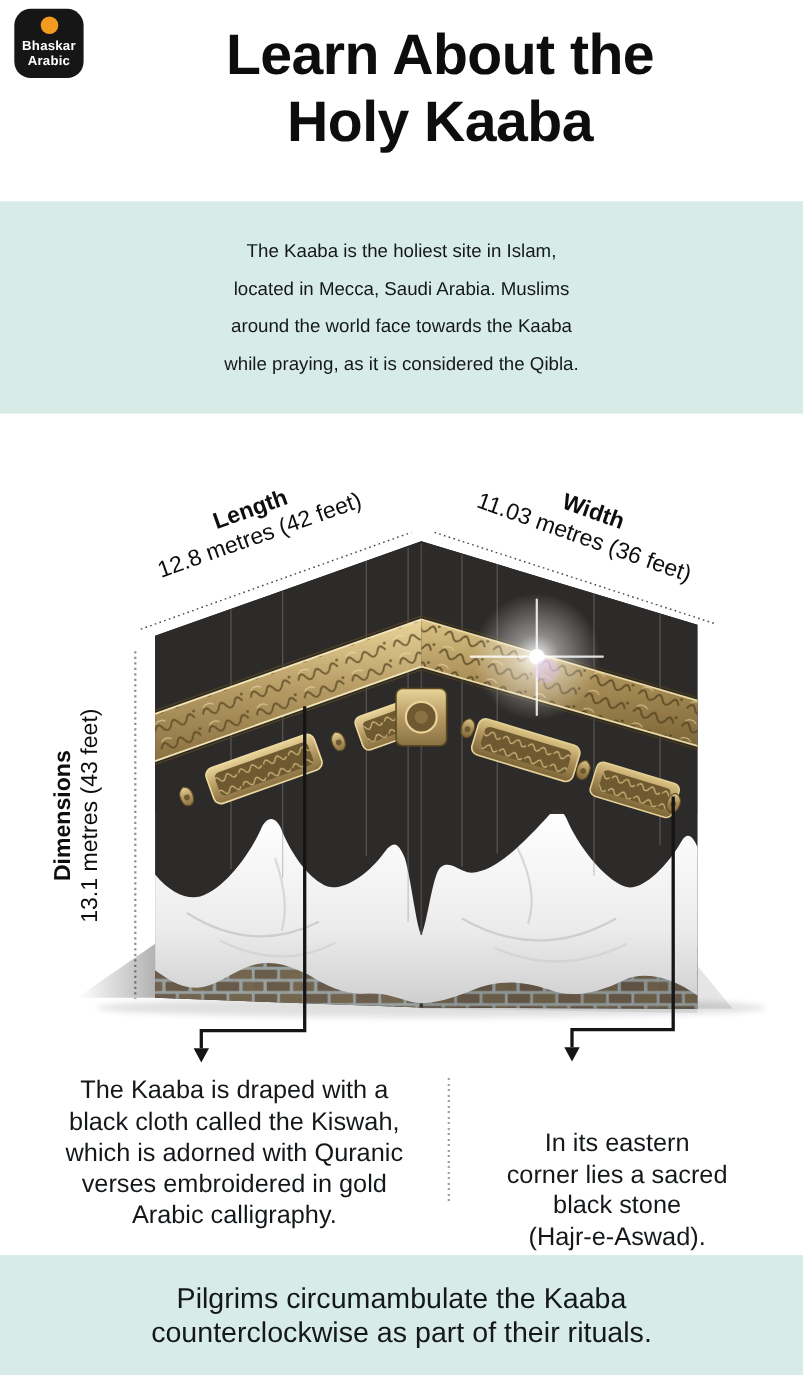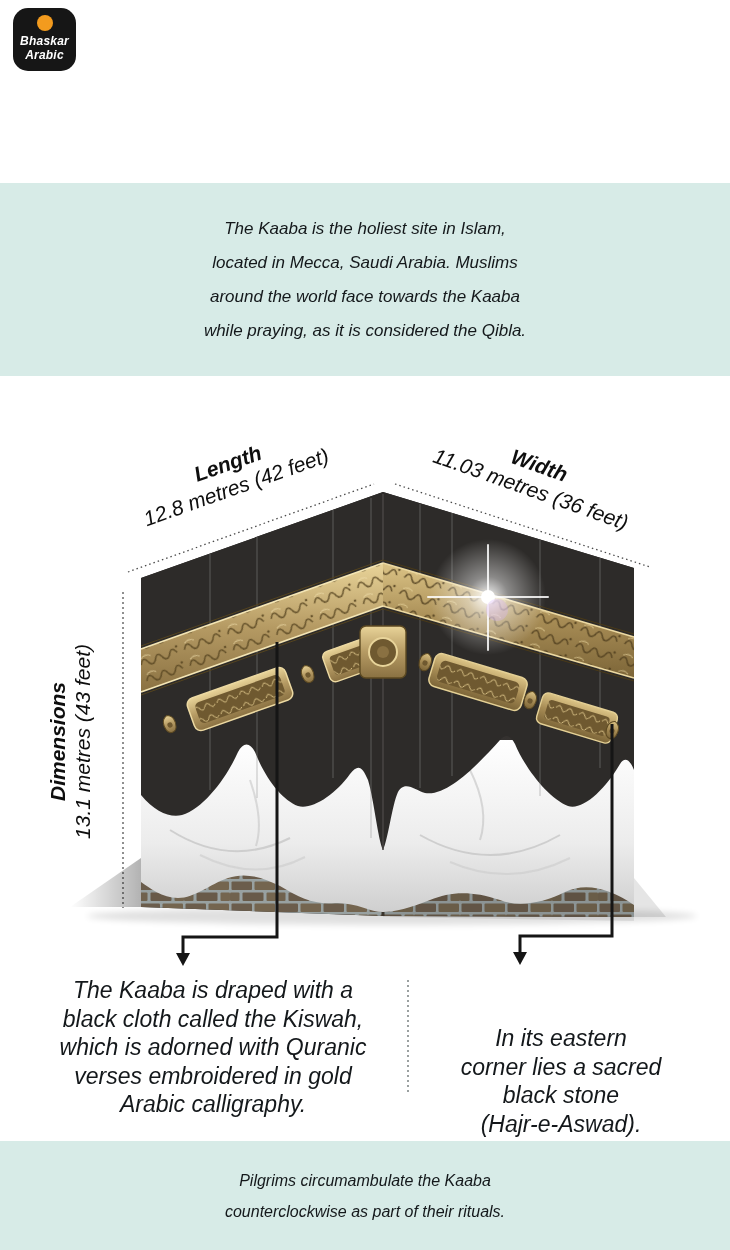--- a/index.html
+++ b/index.html
@@ -3,21 +3,21 @@
 <meta charset="utf-8">
 <style>
   * { margin: 0; padding: 0; box-sizing: border-box; }
   html, body { background: #ffffff; }
   body {
     width: 730px; height: 1250px;
     position: relative; overflow: hidden;
     font-family: "Liberation Sans", "DejaVu Sans", sans-serif;
     color: #111418;
   }
-  .canvas { position: absolute; inset: 0; font-style: italic; }
+  .canvas { position: absolute; inset: 0; }
 
   
   .logo {
     position: absolute; left: 13px; top: 8px;
     width: 63px; height: 63px;
     background: #161616; border-radius: 15px;
     display: flex; flex-direction: column; align-items: center;
     padding-top: 7px;
   }
   .logo-dot {
@@ -47,21 +47,21 @@
   .intro-text {
     text-align: center; font-size: 17px; line-height: 34px;
     font-weight: 500; color: #14181b; white-space: pre-line;
   }
   .footer-band {
     position: absolute; left: 0; top: 1141px; width: 730px; height: 109px;
     background: #d7ebe7;
     display: flex; align-items: center; justify-content: center;
   }
   .footer-text {
-    text-align: center; font-size: 16px; line-height: 31px;
+    text-align: center; font-size: 26px; line-height: 31px;
     font-weight: 500; color: #14181b; white-space: pre-line;
   }
 
   
   .kaaba-svg { position: absolute; left: 0; top: 430px; }
 
   .dim-label { position: absolute; text-align: center; color: #0e0e0e; }
   .dim-label .lab { display: block; font-weight: 800; font-size: 21px; line-height: 25px; }
   .dim-label .val { display: block; font-weight: 400; font-size: 21px; line-height: 26px; }
   .dim-length { left: 112px; top: 450px; width: 240px; transform: rotate(-19.5deg); }
@@ -85,20 +85,22 @@
 <body>
 
 <div class="canvas">
 
   <div class="logo">
     <span class="logo-dot"></span>
     <span class="logo-line">Bhaskar</span>
     <span class="logo-line">Arabic</span>
   </div>
 
+  <h1 class="title">Learn About the
+Holy Kaaba</h1>
 
   <section class="intro-band">
     <p class="intro-text">The Kaaba is the holiest site in Islam,
 located in Mecca, Saudi Arabia. Muslims
 around the world face towards the Kaaba
 while praying, as it is considered the Qibla.</p>
   </section>
 
   <svg class="kaaba-svg" width="730" height="540" viewBox="0 430 730 540" xmlns="http://www.w3.org/2000/svg">
     <defs>

